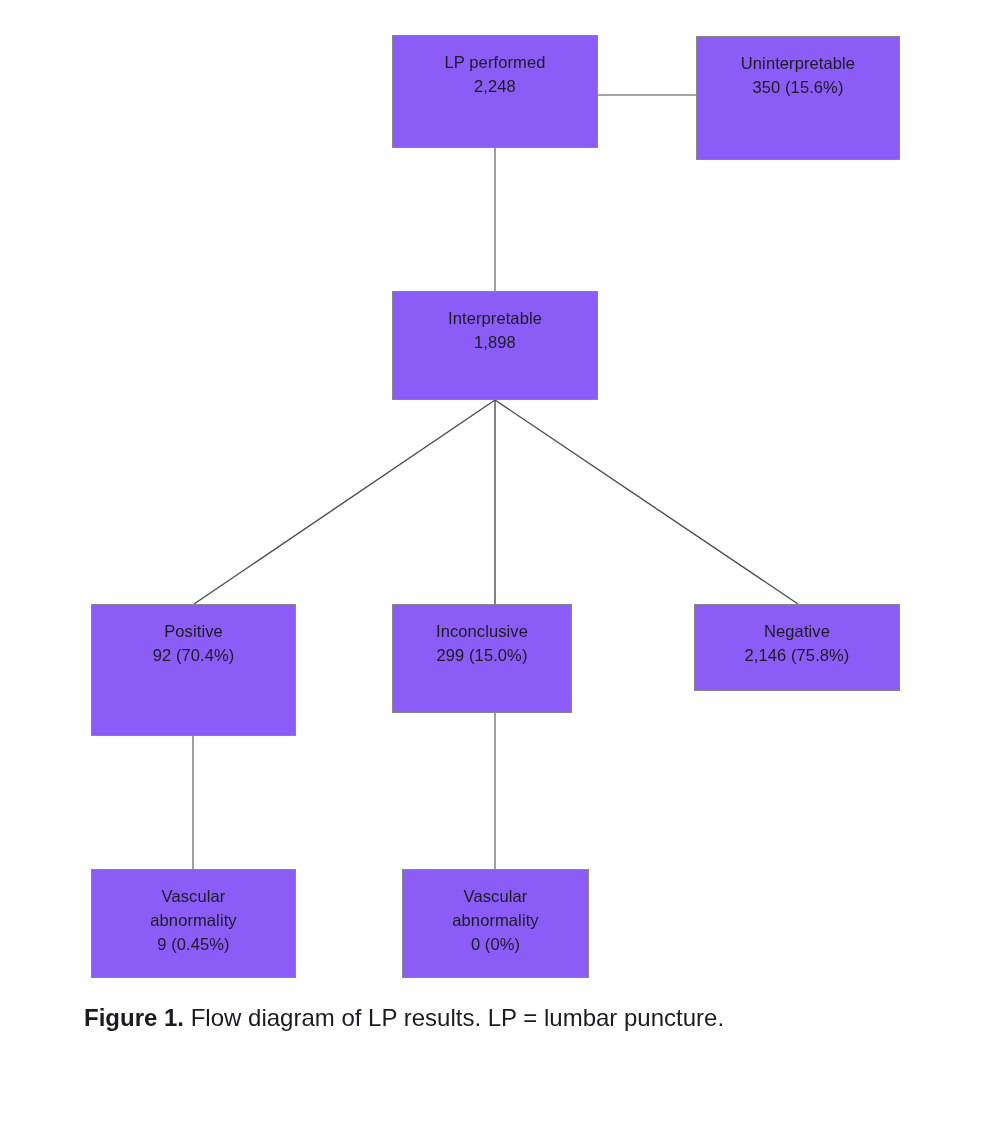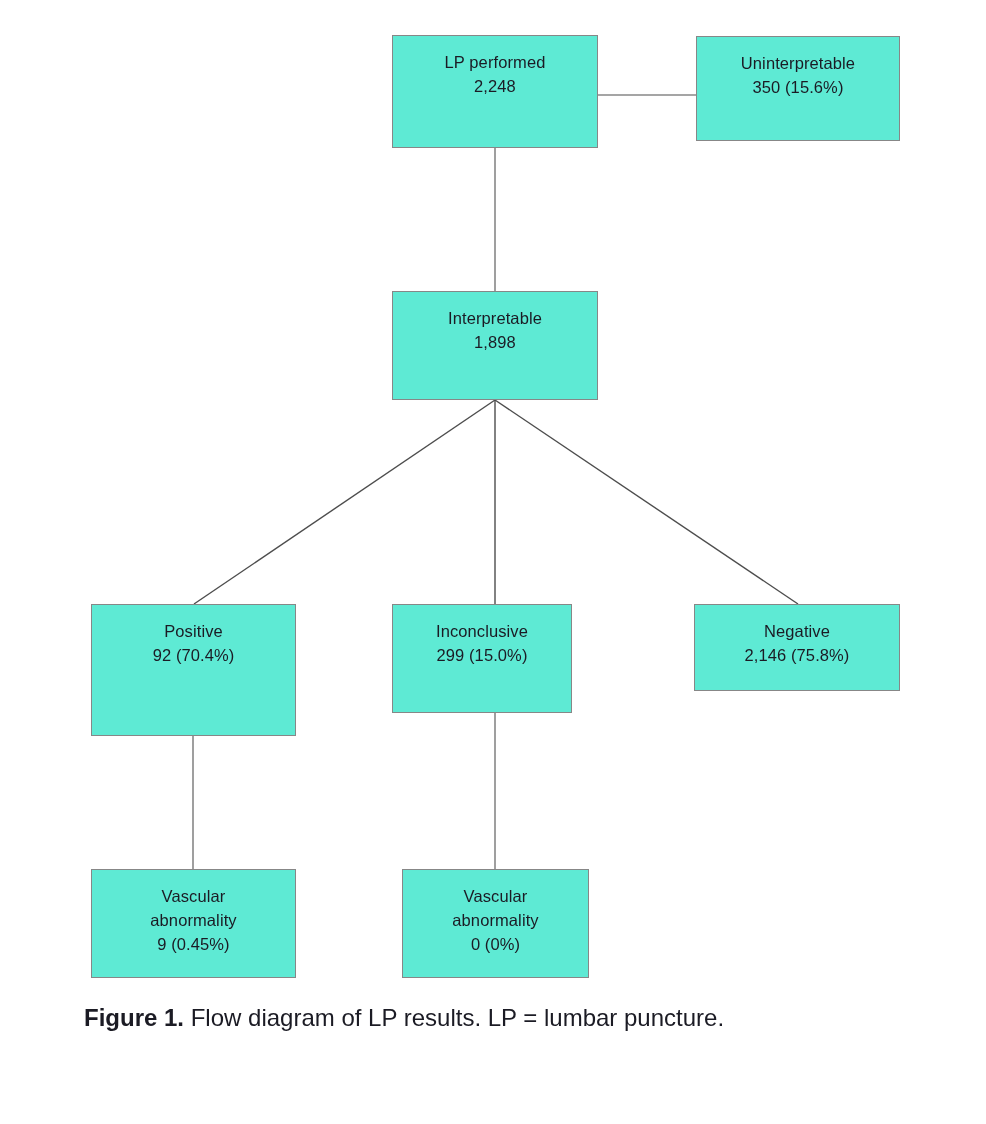--- a/index.html
+++ b/index.html
@@ -24,39 +24,39 @@
     position: absolute;
     left: 0; top: 0;
     width: 986px;
     height: 1124px;
     pointer-events: none;
   }
   .node {
     position: absolute;
     box-sizing: border-box;
     border: 1.6px solid #878787;
-    background: #5eead4;
+    background: #8b5cf6;
     display: flex;
     flex-direction: column;
     align-items: center;
     justify-content: flex-start;
     color: #1b1b24;
     font-size: 16.5px;
     line-height: 24px;
     letter-spacing: 0.1px;
     text-align: center;
     padding-top: 14px;
   }
   .node .line {
     display: block;
     white-space: nowrap;
   }
   
   #node-lp-performed   { left: 392px; top: 35px;  width: 206px; height: 113px; }
-  #node-uninterpretable{ left: 696px; top: 36px;  width: 204px; height: 105px; }
+  #node-uninterpretable{ left: 696px; top: 36px;  width: 204px; height: 124px; }
   #node-interpretable  { left: 392px; top: 291px; width: 206px; height: 109px; }
   #node-positive       { left: 91px;  top: 604px; width: 205px; height: 132px; }
   #node-inconclusive   { left: 392px; top: 604px; width: 180px; height: 109px; }
   #node-negative       { left: 694px; top: 604px; width: 206px; height: 87px; }
   #node-vascular-positive    { left: 91px;  top: 869px; width: 205px; height: 109px; }
   #node-vascular-inconclusive{ left: 402px; top: 869px; width: 187px; height: 109px; }
 
   .caption {
     position: absolute;
     left: 84px;

